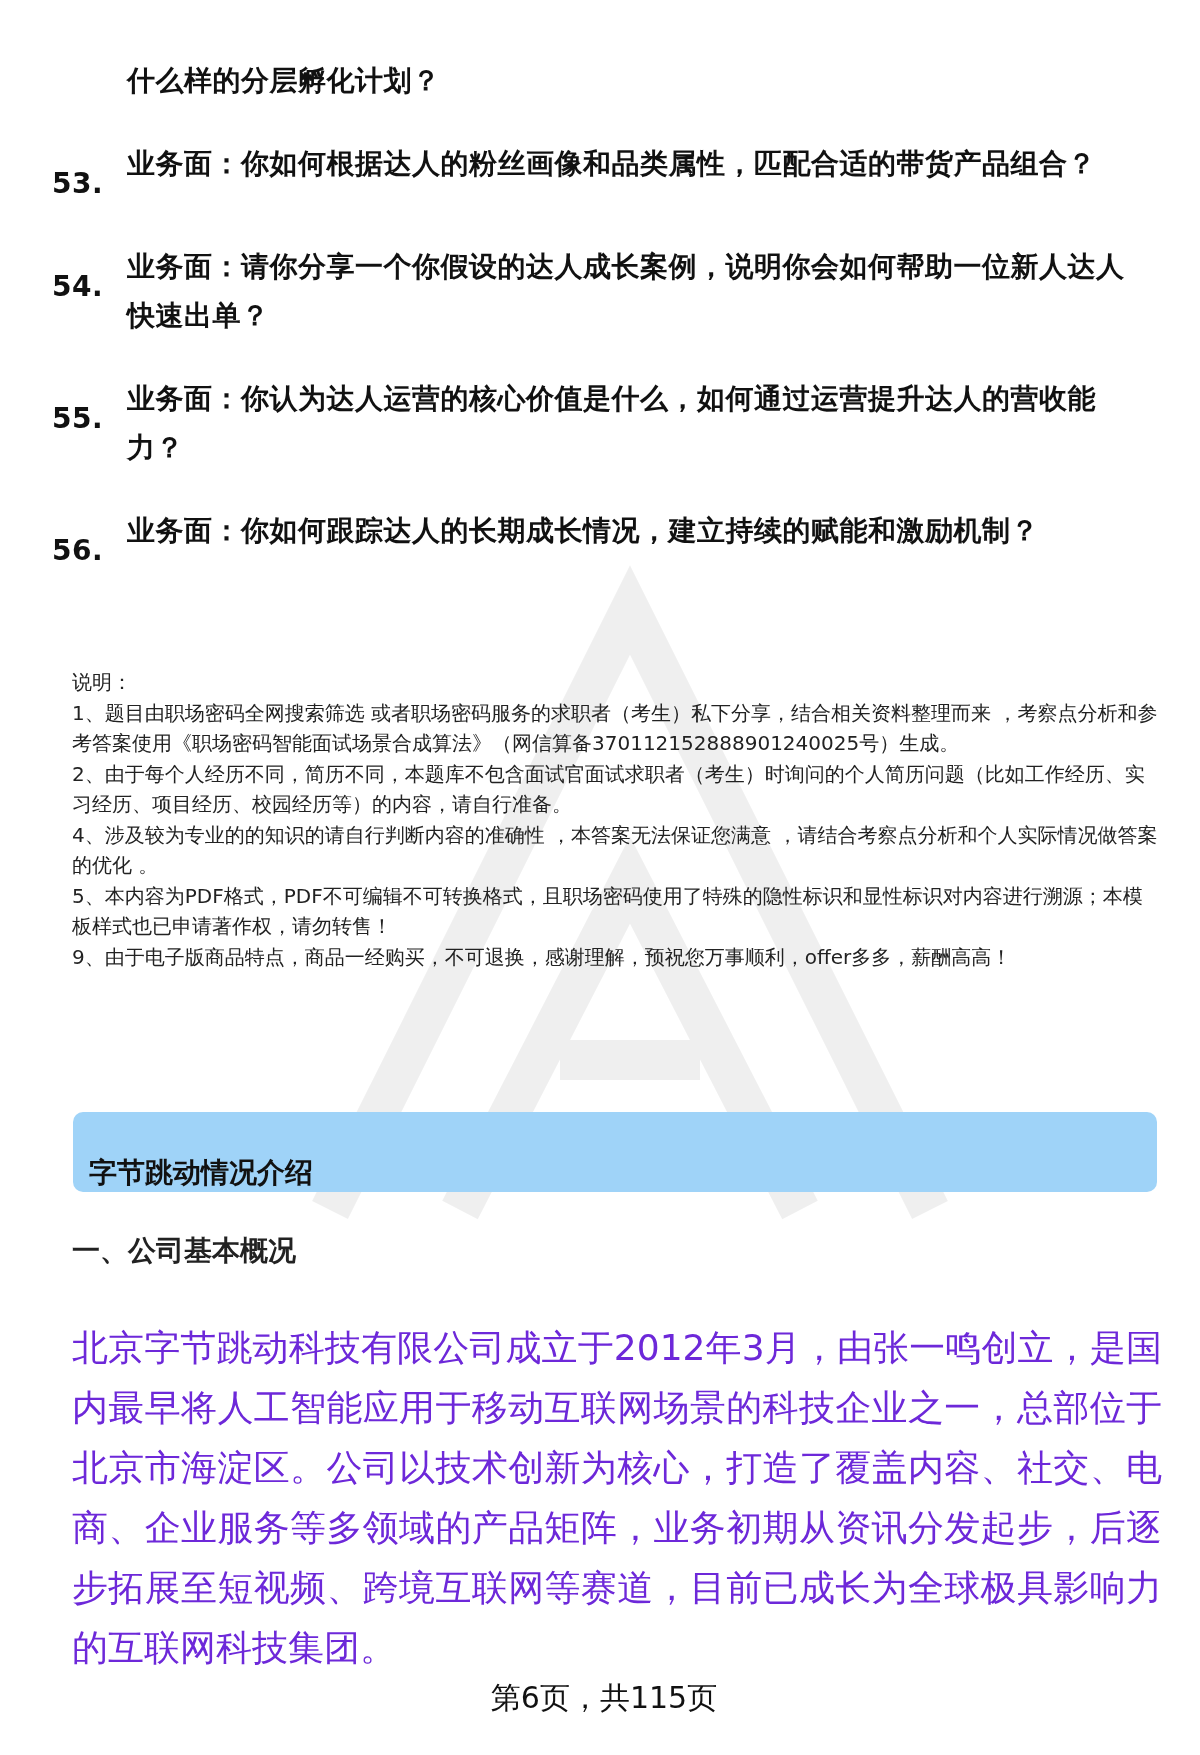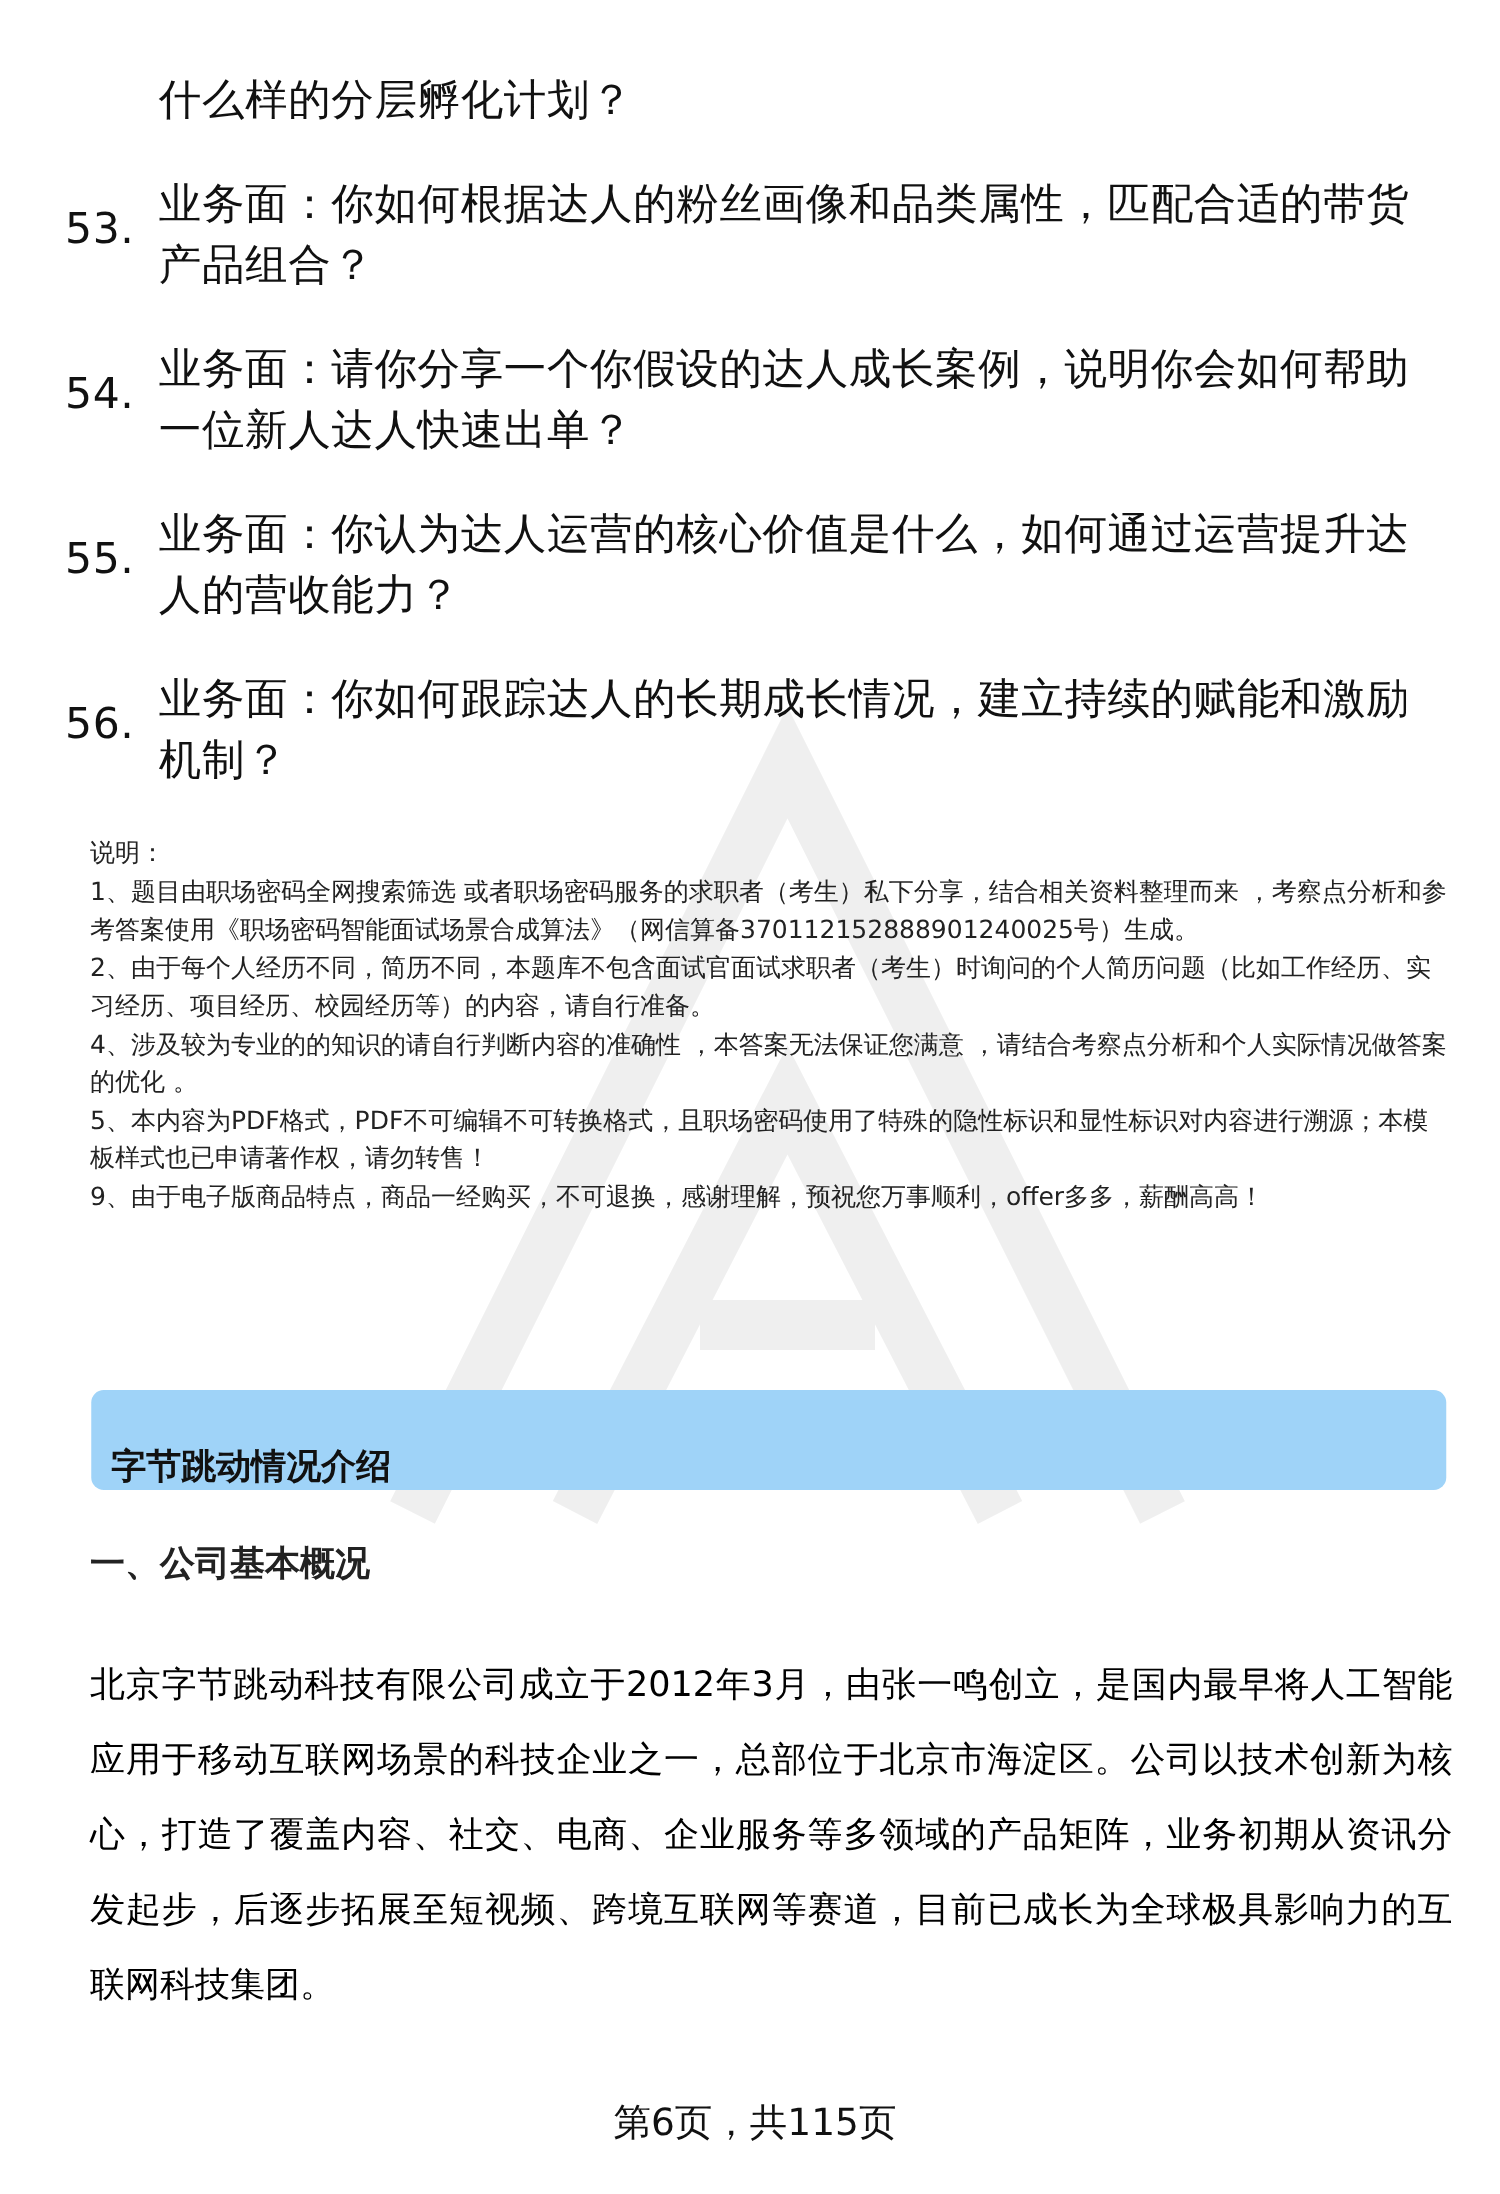--- a/index.html
+++ b/index.html
@@ -6,43 +6,44 @@
   body {
     width: 1200px; height: 1755px; position: relative; overflow: hidden;
     font-family: "DejaVu Sans", "Liberation Sans", sans-serif; color: #111;
   }
   .watermark {
     position: absolute; left: 230px; top: 460px; width: 800px; height: 800px;
     pointer-events: none; opacity: 0.06;
   }
   .questions { position: absolute; left: 52px; top: 56px; width: 1090px; }
   .question {
-    display: flex; font-size: 34px; line-height: 49px; margin-bottom: 34px;
+    display: flex; font-size: 28px; line-height: 49px; margin-bottom: 34px;
     letter-spacing: 0.5px;
+    font-weight: bold;
   }
   .question .num { width: 75px; flex: none; text-align: left; margin-top: 20px; }
   .question .text { flex: 1; }
   .question.cont .num { visibility: hidden; }
   .notes {
     position: absolute; left: 72px; top: 667px; width: 1090px;
     font-size: 20px; line-height: 30.5px; color: #222;
   }
   .notes p { margin: 0; }
   .section-banner {
     position: absolute; left: 73px; top: 1112px; width: 1084px; height: 80px;
     background: #9fd3f8; border-radius: 10px;
     display: flex; align-items: center; padding-left: 16px; box-sizing: border-box;
   }
   .section-banner span { font-size: 28px; font-weight: bold; color: #111; margin-top: 41px; }
   .subheading {
     position: absolute; left: 72px; top: 1232px; font-size: 28px; color: #222; font-weight: bold;
   }
   .body-para {
     position: absolute; left: 72px; top: 1318px; width: 1090px;
-    font-size: 28px; line-height: 60px; color: #000000; text-align: justify;
+    font-size: 36px; line-height: 60px; color: #6d28d9; text-align: justify;
   }
   .footer {
     position: absolute; left: 4px; width: 1200px; top: 1678px;
     text-align: center; font-size: 30px; color: #111;
   }
 </style>
 </head>
 <body>
 
 <svg class="watermark" viewBox="0 0 800 800">

